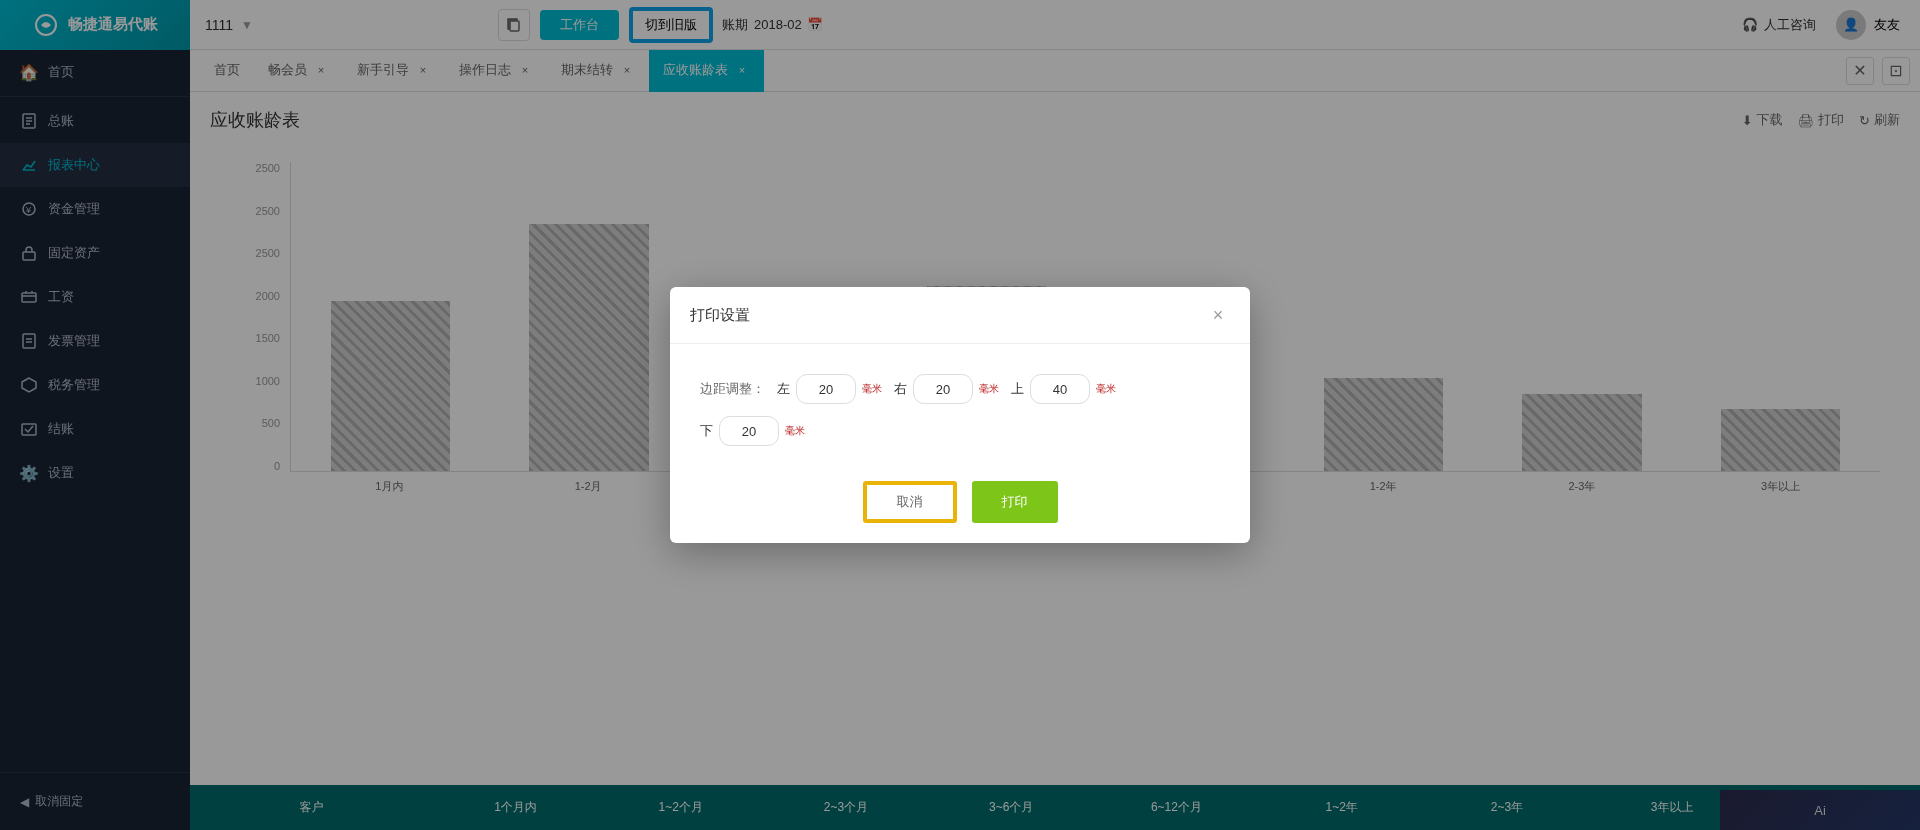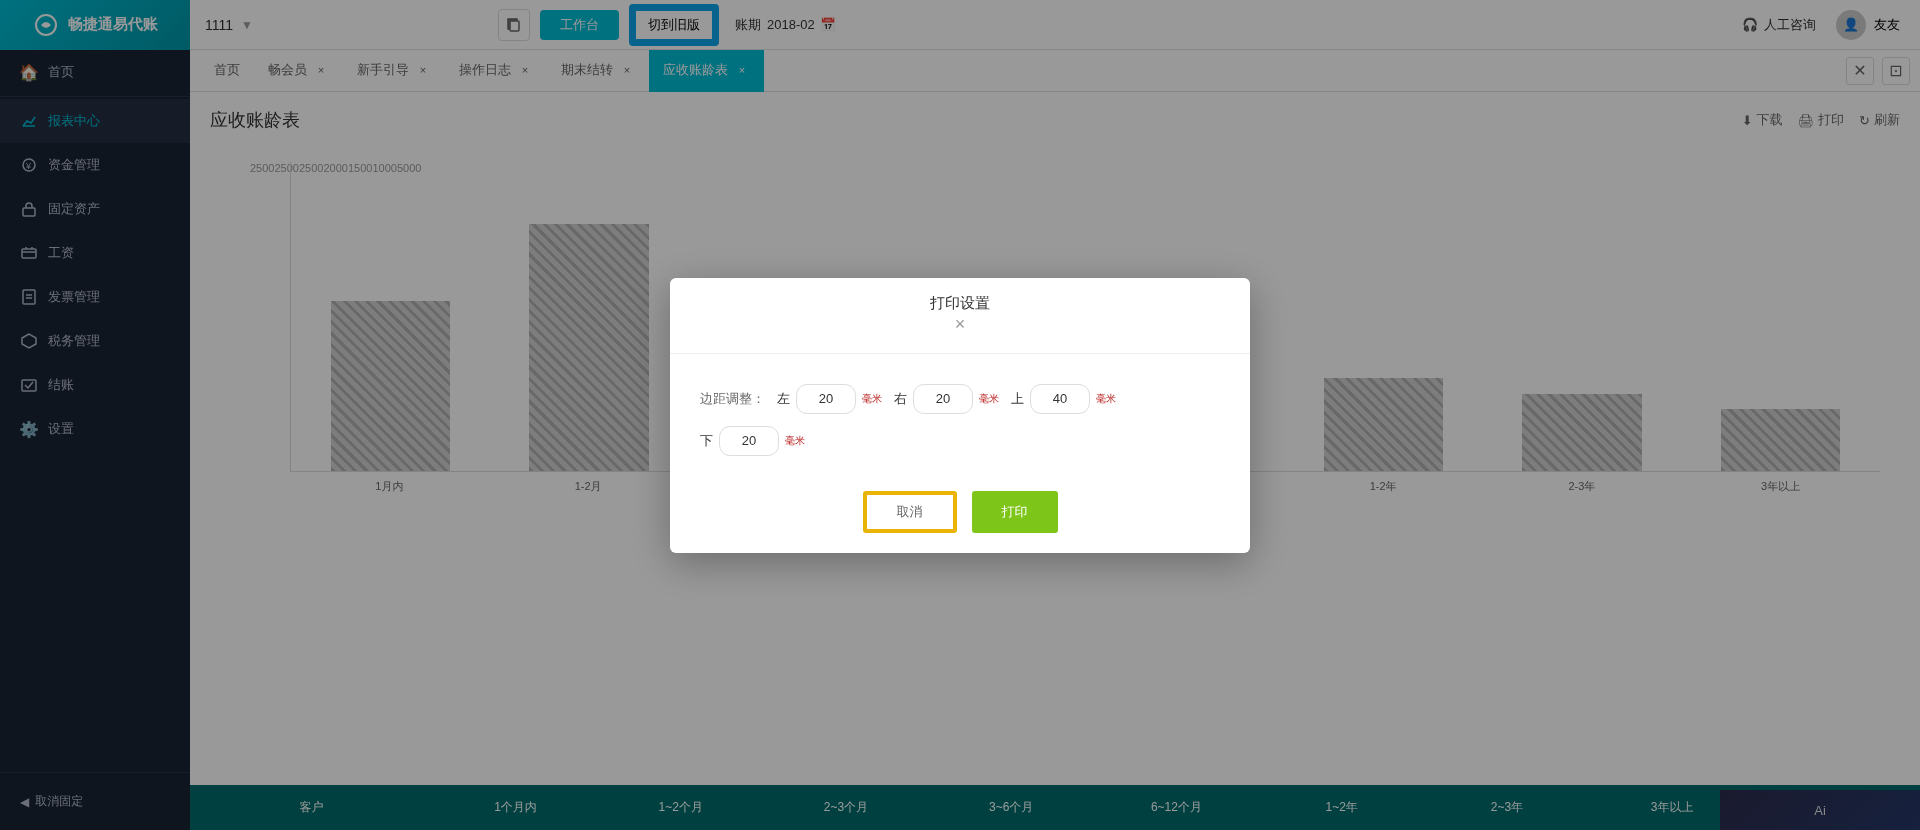--- a/index.html
+++ b/index.html
@@ -65,30 +65,30 @@
       background: #00bcd4;
       color: white;
       border: none;
       padding: 6px 20px;
       border-radius: 4px;
       cursor: pointer;
       font-size: 13px;
       margin-left: 10px;
     }
     .switch-btn {
-      border: 7px solid #0ea5e9;
+      border: 4px solid #0ea5e9;
       background: #fff;
       padding: 5px 12px;
       border-radius: 4px;
       cursor: pointer;
       font-size: 13px;
       margin-left: 10px;
     }
     .period-info {
-      margin-left: 16px;
+      margin-left: 9px;
       color: #333;
       font-size: 13px;
       display: flex;
       align-items: center;
       gap: 6px;
     }
     .period-icon { color: #00bcd4; }
     .header-right {
       margin-left: auto;
       display: flex;
@@ -284,21 +284,21 @@
       height: 350px;
       position: relative;
       background: #fff;
     }
     .chart-y-axis {
       position: absolute;
       left: 40px;
       top: 10px;
       bottom: 30px;
       display: flex;
-      flex-direction: row;
+      flex-direction: column;
       justify-content: space-between;
       color: #999;
       font-size: 11px;
       text-align: right;
       width: 30px;
     }
     .chart-bars-container {
       position: absolute;
       left: 80px;
       right: 20px;
@@ -380,21 +380,20 @@
       width: 580px;
       box-shadow: 0 10px 40px rgba(0,0,0,0.3);
       position: relative;
     }
     .dialog-header {
       padding: 16px 20px;
       border-bottom: 1px solid #eee;
       display: flex;
       align-items: center;
       justify-content: space-between;
-      flex-direction: column;
     }
     .dialog-title {
       font-size: 15px;
       font-weight: 500;
       color: #333;
     }
     .dialog-close {
       cursor: pointer;
       color: #999;
       font-size: 18px;
@@ -522,20 +521,31 @@
 
 <div class="main-layout">
 
   <div class="sidebar">
     <div class="sidebar-scroll">
       <div class="sidebar-item">
         <span class="sidebar-item-icon">🏠</span>
         <span>首页</span>
       </div>
       <div class="sidebar-divider"></div>
+      <div class="sidebar-item">
+        <span class="sidebar-item-icon">
+          <svg width="16" height="16" viewBox="0 0 16 16" fill="none" stroke="#b0b8c8" stroke-width="1.5">
+            <rect x="2" y="1" width="12" height="14" rx="1"></rect>
+            <line x1="5" y1="5" x2="11" y2="5"></line>
+            <line x1="5" y1="8" x2="11" y2="8"></line>
+            <line x1="5" y1="11" x2="9" y2="11"></line>
+          </svg>
+        </span>
+        <span>总账</span>
+      </div>
       <div class="sidebar-item active">
         <span class="sidebar-item-icon">
           <svg width="16" height="16" viewBox="0 0 16 16" fill="none" stroke="#00bcd4" stroke-width="1.5">
             <polyline points="2,13 6,8 10,10 14,4"></polyline>
             <line x1="2" y1="13" x2="14" y2="13"></line>
           </svg>
         </span>
         <span>报表中心</span>
       </div>
       <div class="sidebar-item">

